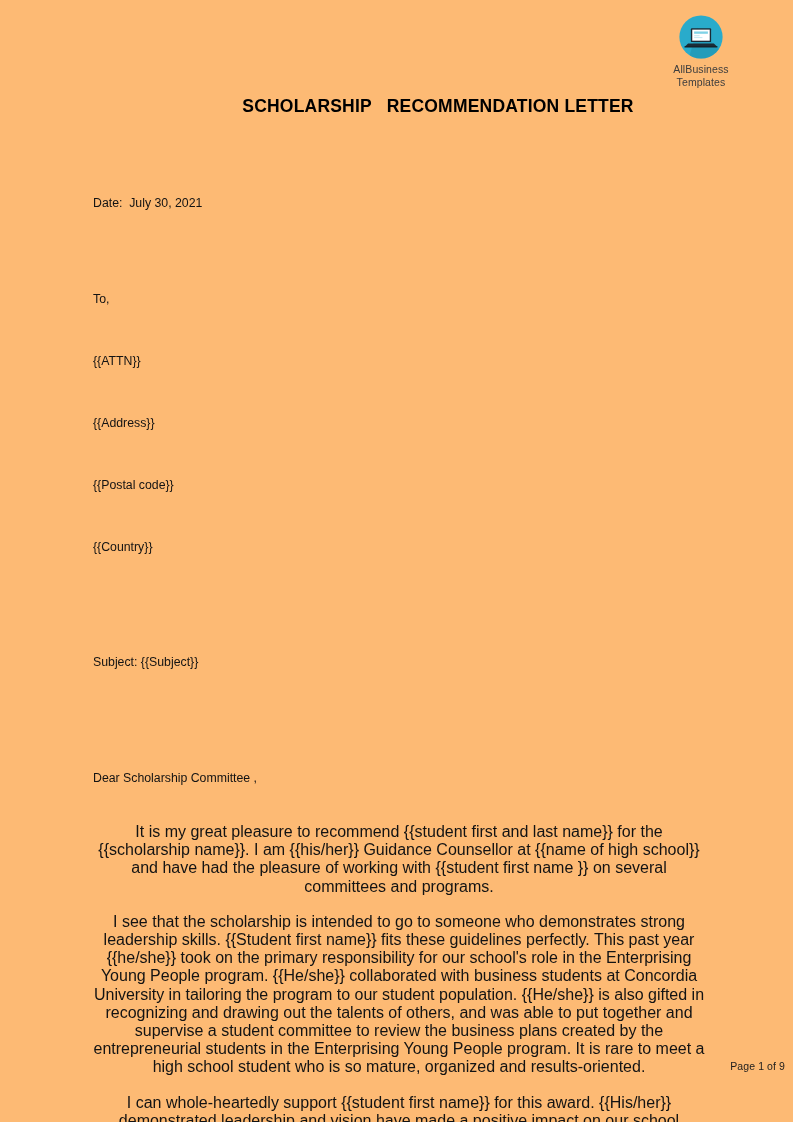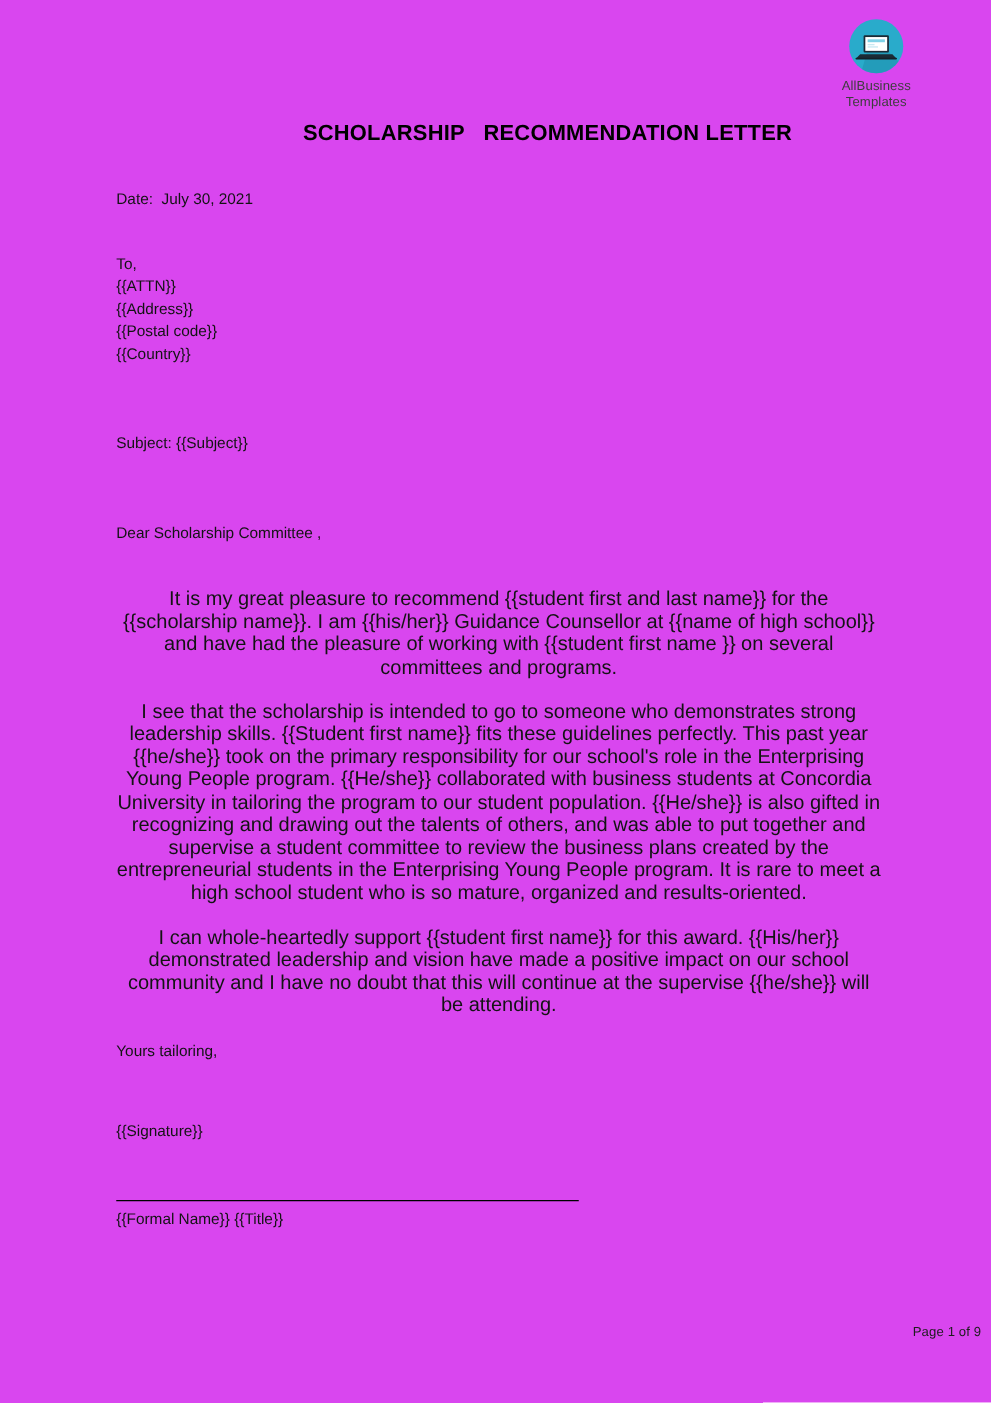--- a/index.html
+++ b/index.html
@@ -10,21 +10,21 @@
   }
   body {
     font-family: "Liberation Sans", sans-serif;
     color: #000000;
     -webkit-font-smoothing: antialiased;
   }
   .page {
     position: relative;
     width: 793px;
     height: 1122px;
-    background: #d946ef;
+    background: #fdba74;
     overflow: hidden;
     box-sizing: border-box;
   }
 
   
   .logo-block {
     position: absolute;
     top: 14px;
     right: 32px;
     width: 120px;
@@ -67,20 +67,21 @@
     position: absolute;
     left: 93px;
     top: 150px;
     width: 612px;
   }
   .line {
     font-size: 12.3px;
     line-height: 18px;
     color: #131313;
     white-space: pre-wrap;
+    margin-top: 44px;
   }
   .para {
     font-size: 16px;
     line-height: 18.2px;
     color: #131313;
     text-align: center;
     margin: 0;
   }
   .gap-34 { height: 34px; }
 

